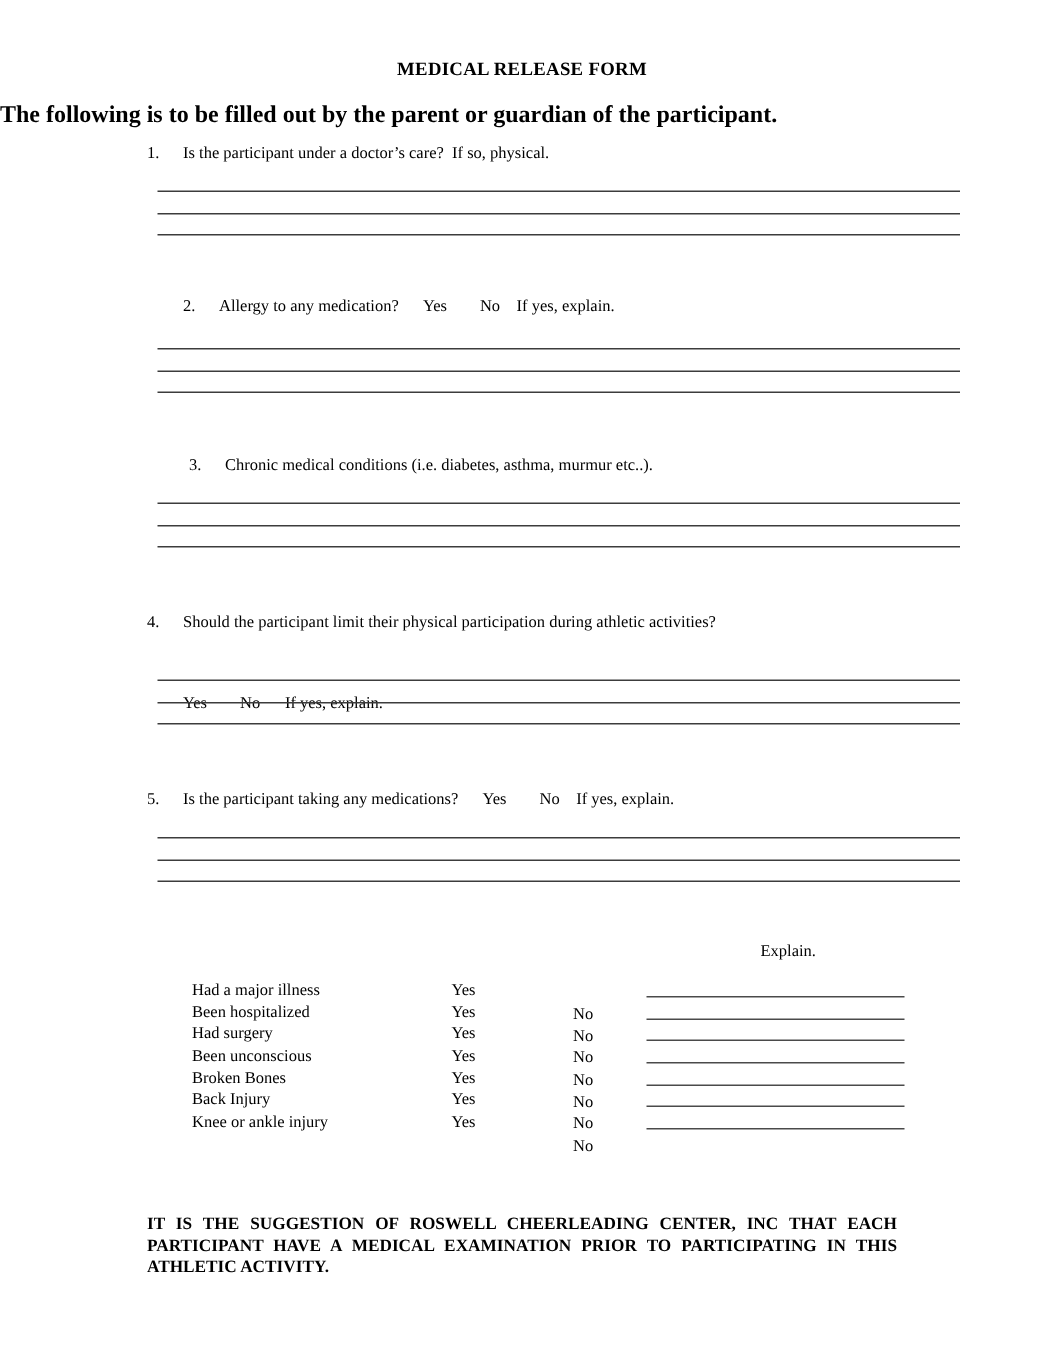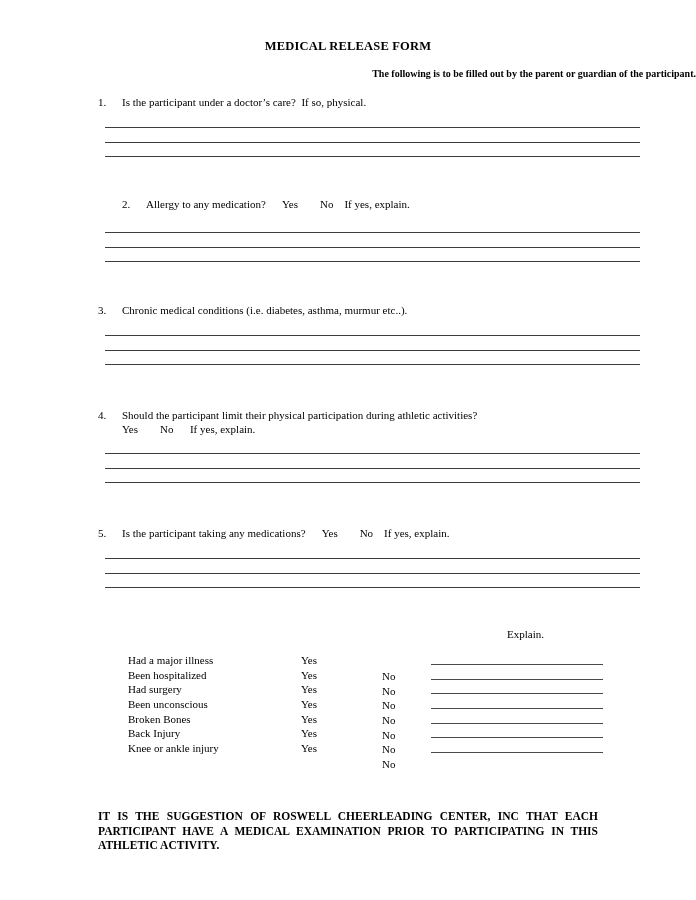--- a/index.html
+++ b/index.html
@@ -29,22 +29,22 @@
     text-align: center;
     font-size: 12.5px;
     font-weight: bold;
     letter-spacing: 0.2px;
   }
   .doc-subtitle {
     position: absolute;
     left: 0;
     top: 68px;
     width: 696px;
-    text-align: right;
-    font-size: 10px;
+    text-align: left;
+    font-size: 16px;
     font-weight: bold;
   }
   .q-block {
     position: absolute;
     left: 98px;
     width: 560px;
   }
   .q-row {
     position: relative;
     font-size: 11px;
@@ -57,20 +57,21 @@
   }
   .q-text {
     display: inline;
   }
   .q-sub {
     position: relative;
     font-size: 11px;
     line-height: 14px;
     white-space: pre;
     padding-left: 24px;
+    margin-top: 40px;
   }
   .lines {
     position: absolute;
     left: 105px;
     width: 535px;
   }
   .rule {
     height: 0;
     border-top: 1.2px solid #3c3c3c;
     margin-bottom: 13.5px;
@@ -150,21 +151,21 @@
 
   <div class="q-block" style="top:197px;margin-left:24px;">
     <div class="q-row"><span class="q-num">2.</span><span class="q-text">Allergy to any medication?      Yes        No    If yes, explain.</span></div>
   </div>
   <div class="lines" style="top:232px;">
     <div class="rule"></div>
     <div class="rule"></div>
     <div class="rule"></div>
   </div>
 
-  <div class="q-block" style="top:303px;">
+  <div class="q-block" style="top:303px;margin-left:28px;">
     <div class="q-row"><span class="q-num">3.</span><span class="q-text">Chronic medical conditions (i.e. diabetes, asthma, murmur etc..).</span></div>
   </div>
   <div class="lines" style="top:335px;">
     <div class="rule"></div>
     <div class="rule"></div>
     <div class="rule"></div>
   </div>
 
   <div class="q-block" style="top:408px;">
     <div class="q-row"><span class="q-num">4.</span><span class="q-text">Should the participant limit their physical participation during athletic activities?</span></div>

